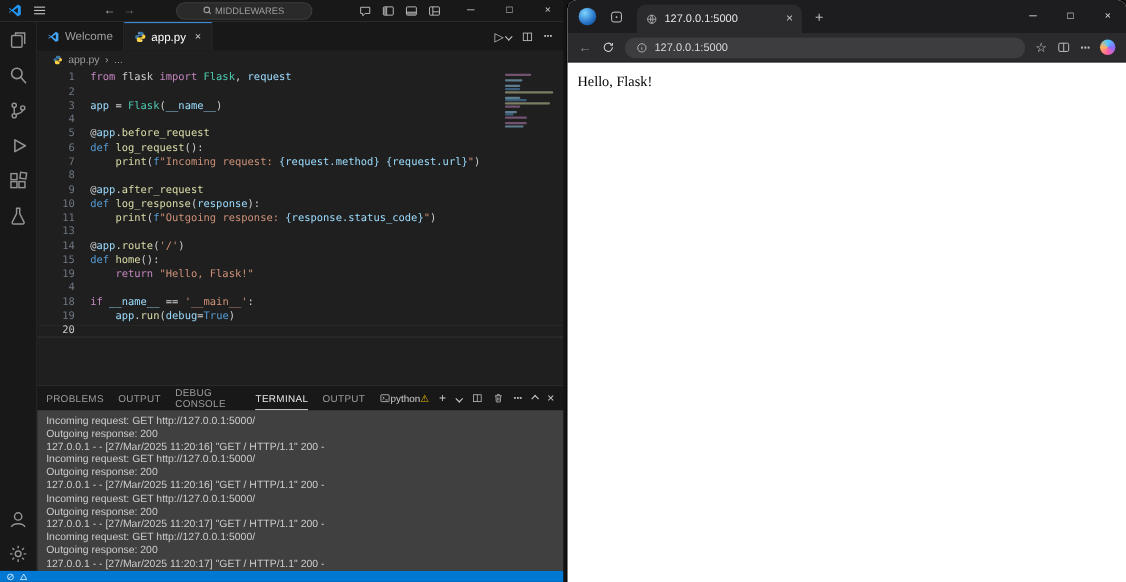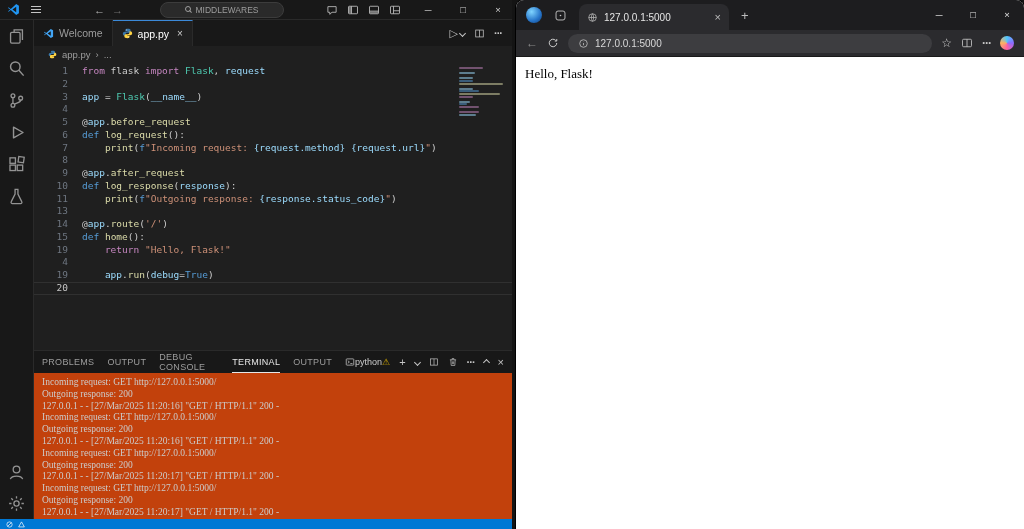--- a/index.html
+++ b/index.html
@@ -49,22 +49,22 @@
   .minimap{position:absolute;top:5px;right:5px;width:48px;display:flex;flex-direction:column;gap:0.6px}
   .mm-line{height:2px;opacity:.5;border-radius:1px}
   .panelbar{flex:0 0 22px;height:22px;background:#181818;border-top:1px solid #2a2a2a;display:flex;
           align-items:center;padding:0 8px;gap:13px}
   .panel-tab{font-size:9px;color:#9d9d9d;letter-spacing:.3px;height:100%;display:flex;align-items:center;
           border-bottom:1px solid transparent;box-sizing:border-box}
   .panel-tab.active{color:#e7e7e7;border-bottom-color:#e7e7e7}
   .panel-actions{margin-left:auto;display:flex;align-items:center;gap:9px;color:#c5c5c5;font-size:10px}
   .term-profile{display:flex;align-items:center;gap:0;font-size:9px;color:#cccccc}
   .warn{color:#ddb100;font-size:9px}
-  .terminal{flex:0 0 146px;height:146px;background:#c2410c;padding:4px 0 0 8px;overflow:hidden;
-          font-family:Liberation Serif, serif;font-size:9.5px;color:#cccccc;box-sizing:border-box}
+  .terminal{flex:0 0 146px;height:146px;background:#404040;padding:4px 0 0 8px;overflow:hidden;
+          font-family:Liberation Sans, sans-serif;font-size:9.5px;color:#cccccc;box-sizing:border-box}
   .term-line{height:11.8px;line-height:11.8px;white-space:pre}
   .statusbar{flex:0 0 10px;height:10px;background:#0078d4;display:flex;align-items:center;gap:5px;padding:0 6px}
   
   .browser{position:absolute;left:516px;top:0;width:508px;height:529px;border-radius:8px 8px 0 0;
           overflow:hidden;display:flex;flex-direction:column;background:#fff;box-shadow:0 0 0 1px #000}
   .br-titlebar{flex:0 0 30px;height:30px;background:#1d1d1f;display:flex;align-items:center;padding-left:10px}
   .avatar{width:16px;height:16px;border-radius:50%;background:radial-gradient(circle at 35% 30%,#7fd4ff,#2573c8 60%,#123f77)}
   .sq-icon{margin-left:12px}
   .br-tab{align-self:flex-end;height:26px;width:150px;background:#2b2b2e;border-radius:8px 8px 0 0;
           display:flex;align-items:center;gap:6px;padding:0 8px;margin-left:12px;box-sizing:border-box}
@@ -242,20 +242,21 @@
             <div class="code-line"><span class="ln">7</span><span><span style="color: rgb(204, 204, 204);">    </span><span style="color: rgb(220, 220, 170);">print</span><span style="color: rgb(204, 204, 204);">(</span><span style="color: rgb(86, 156, 214);">f</span><span style="color: rgb(206, 145, 120);">"Incoming request: </span><span style="color: rgb(156, 220, 254);">{request.method}</span><span style="color: rgb(206, 145, 120);"> </span><span style="color: rgb(156, 220, 254);">{request.url}</span><span style="color: rgb(206, 145, 120);">"</span><span style="color: rgb(204, 204, 204);">)</span></span></div>
             <div class="code-line"><span class="ln">8</span><span></span></div>
             <div class="code-line"><span class="ln">9</span><span><span style="color: rgb(204, 204, 204);">@</span><span style="color: rgb(156, 220, 254);">app</span><span style="color: rgb(204, 204, 204);">.</span><span style="color: rgb(220, 220, 170);">after_request</span></span></div>
             <div class="code-line"><span class="ln">10</span><span><span style="color: rgb(86, 156, 214);">def</span><span style="color: rgb(204, 204, 204);"> </span><span style="color: rgb(220, 220, 170);">log_response</span><span style="color: rgb(204, 204, 204);">(</span><span style="color: rgb(156, 220, 254);">response</span><span style="color: rgb(204, 204, 204);">):</span></span></div>
             <div class="code-line"><span class="ln">11</span><span><span style="color: rgb(204, 204, 204);">    </span><span style="color: rgb(220, 220, 170);">print</span><span style="color: rgb(204, 204, 204);">(</span><span style="color: rgb(86, 156, 214);">f</span><span style="color: rgb(206, 145, 120);">"Outgoing response: </span><span style="color: rgb(156, 220, 254);">{response.status_code}</span><span style="color: rgb(206, 145, 120);">"</span><span style="color: rgb(204, 204, 204);">)</span></span></div>
             <div class="code-line"><span class="ln">13</span><span></span></div>
             <div class="code-line"><span class="ln">14</span><span><span style="color: rgb(204, 204, 204);">@</span><span style="color: rgb(156, 220, 254);">app</span><span style="color: rgb(204, 204, 204);">.</span><span style="color: rgb(220, 220, 170);">route</span><span style="color: rgb(204, 204, 204);">(</span><span style="color: rgb(206, 145, 120);">'/'</span><span style="color: rgb(204, 204, 204);">)</span></span></div>
             <div class="code-line"><span class="ln">15</span><span><span style="color: rgb(86, 156, 214);">def</span><span style="color: rgb(204, 204, 204);"> </span><span style="color: rgb(220, 220, 170);">home</span><span style="color: rgb(204, 204, 204);">():</span></span></div>
             <div class="code-line"><span class="ln">19</span><span><span style="color: rgb(204, 204, 204);">    </span><span style="color: rgb(197, 134, 192);">return</span><span style="color: rgb(204, 204, 204);"> </span><span style="color: rgb(206, 145, 120);">"Hello, Flask!"</span></span></div>
             <div class="code-line"><span class="ln">4</span><span></span></div>
+            <div class="code-line"><span class="ln">18</span><span><span style="color: rgb(197, 134, 192);">if</span><span style="color: rgb(204, 204, 204);"> </span><span style="color: rgb(156, 220, 254);">__name__</span><span style="color: rgb(204, 204, 204);"> == </span><span style="color: rgb(206, 145, 120);">'__main__'</span><span style="color: rgb(204, 204, 204);">:</span></span></div>
             <div class="code-line"><span class="ln">19</span><span><span style="color: rgb(204, 204, 204);">    </span><span style="color: rgb(156, 220, 254);">app</span><span style="color: rgb(204, 204, 204);">.</span><span style="color: rgb(220, 220, 170);">run</span><span style="color: rgb(204, 204, 204);">(</span><span style="color: rgb(156, 220, 254);">debug</span><span style="color: rgb(204, 204, 204);">=</span><span style="color: rgb(86, 156, 214);">True</span><span style="color: rgb(204, 204, 204);">)</span></span></div>
             <div class="code-line active"><span class="ln">20</span><span></span></div>
           </div>
         <div class="minimap" id="minimap">
             <div class="mm-line" style="width: 24px; background: rgb(197, 134, 192);"></div>
             <div class="mm-line" style="width: 0px; background: transparent;"></div>
             <div class="mm-line" style="width: 16px; background: rgb(156, 220, 254);"></div>
             <div class="mm-line" style="width: 0px; background: transparent;"></div>
             <div class="mm-line" style="width: 14px; background: rgb(156, 220, 254);"></div>
             <div class="mm-line" style="width: 14px; background: rgb(86, 156, 214);"></div>

